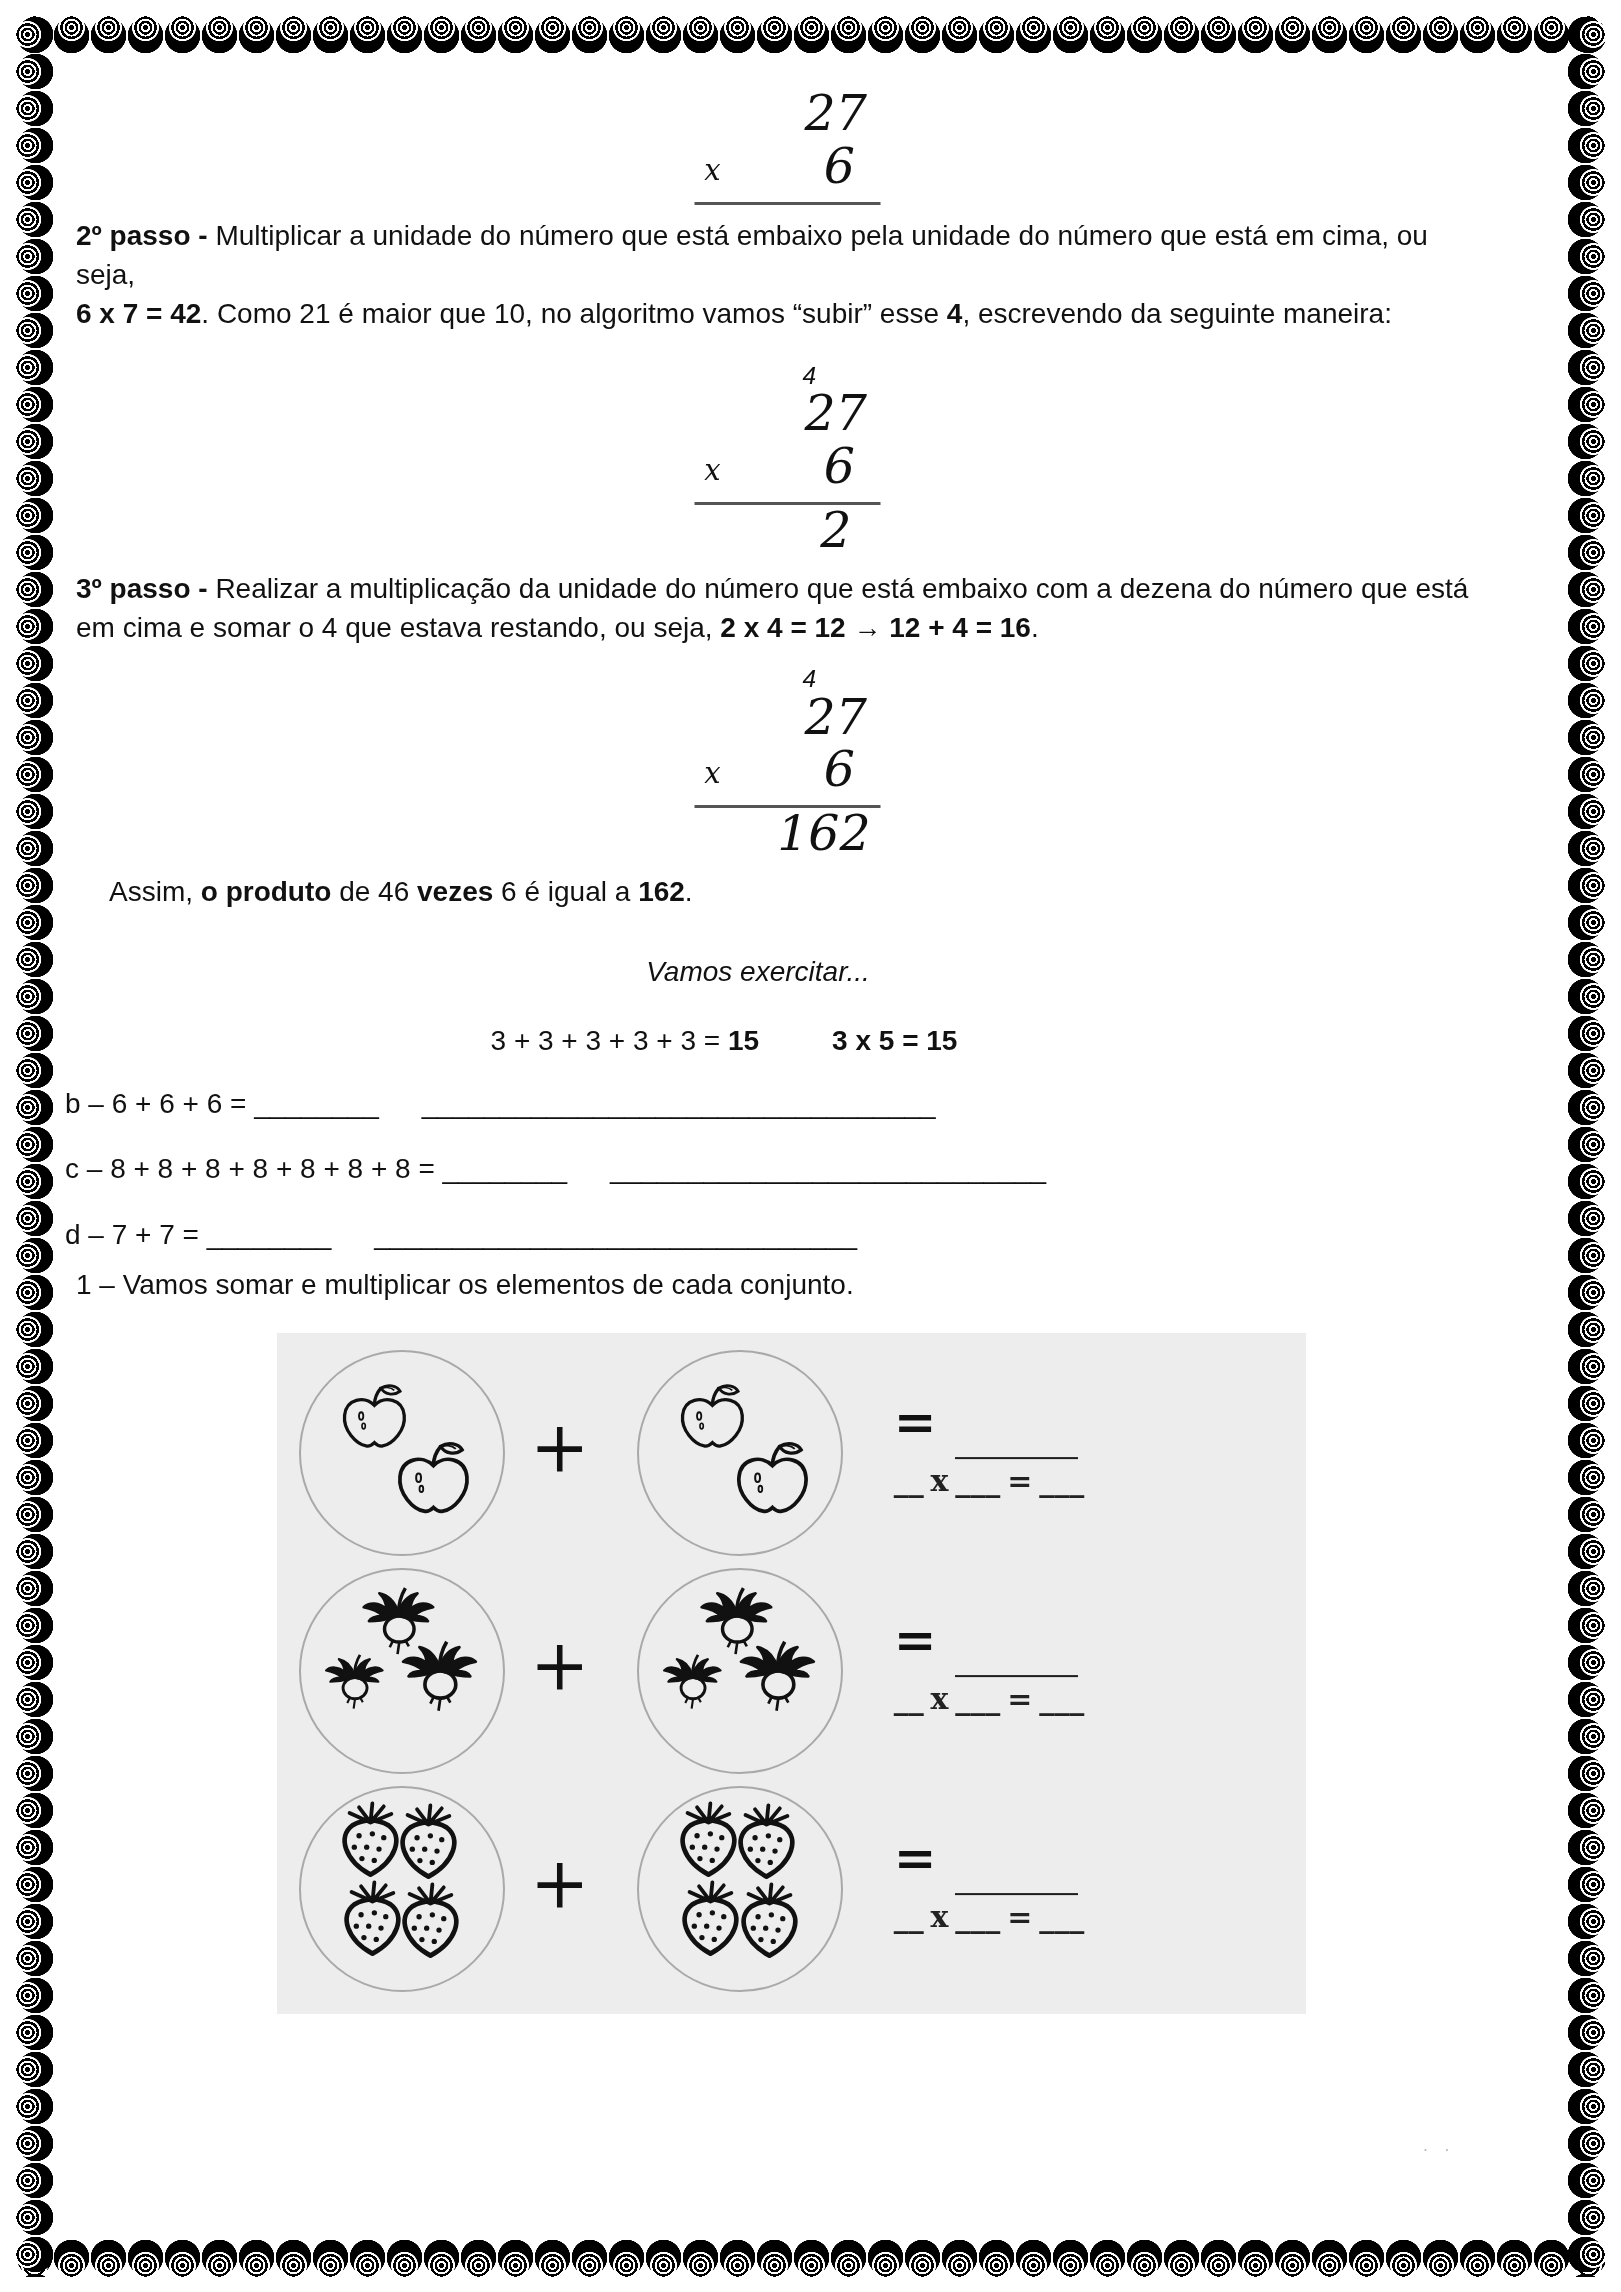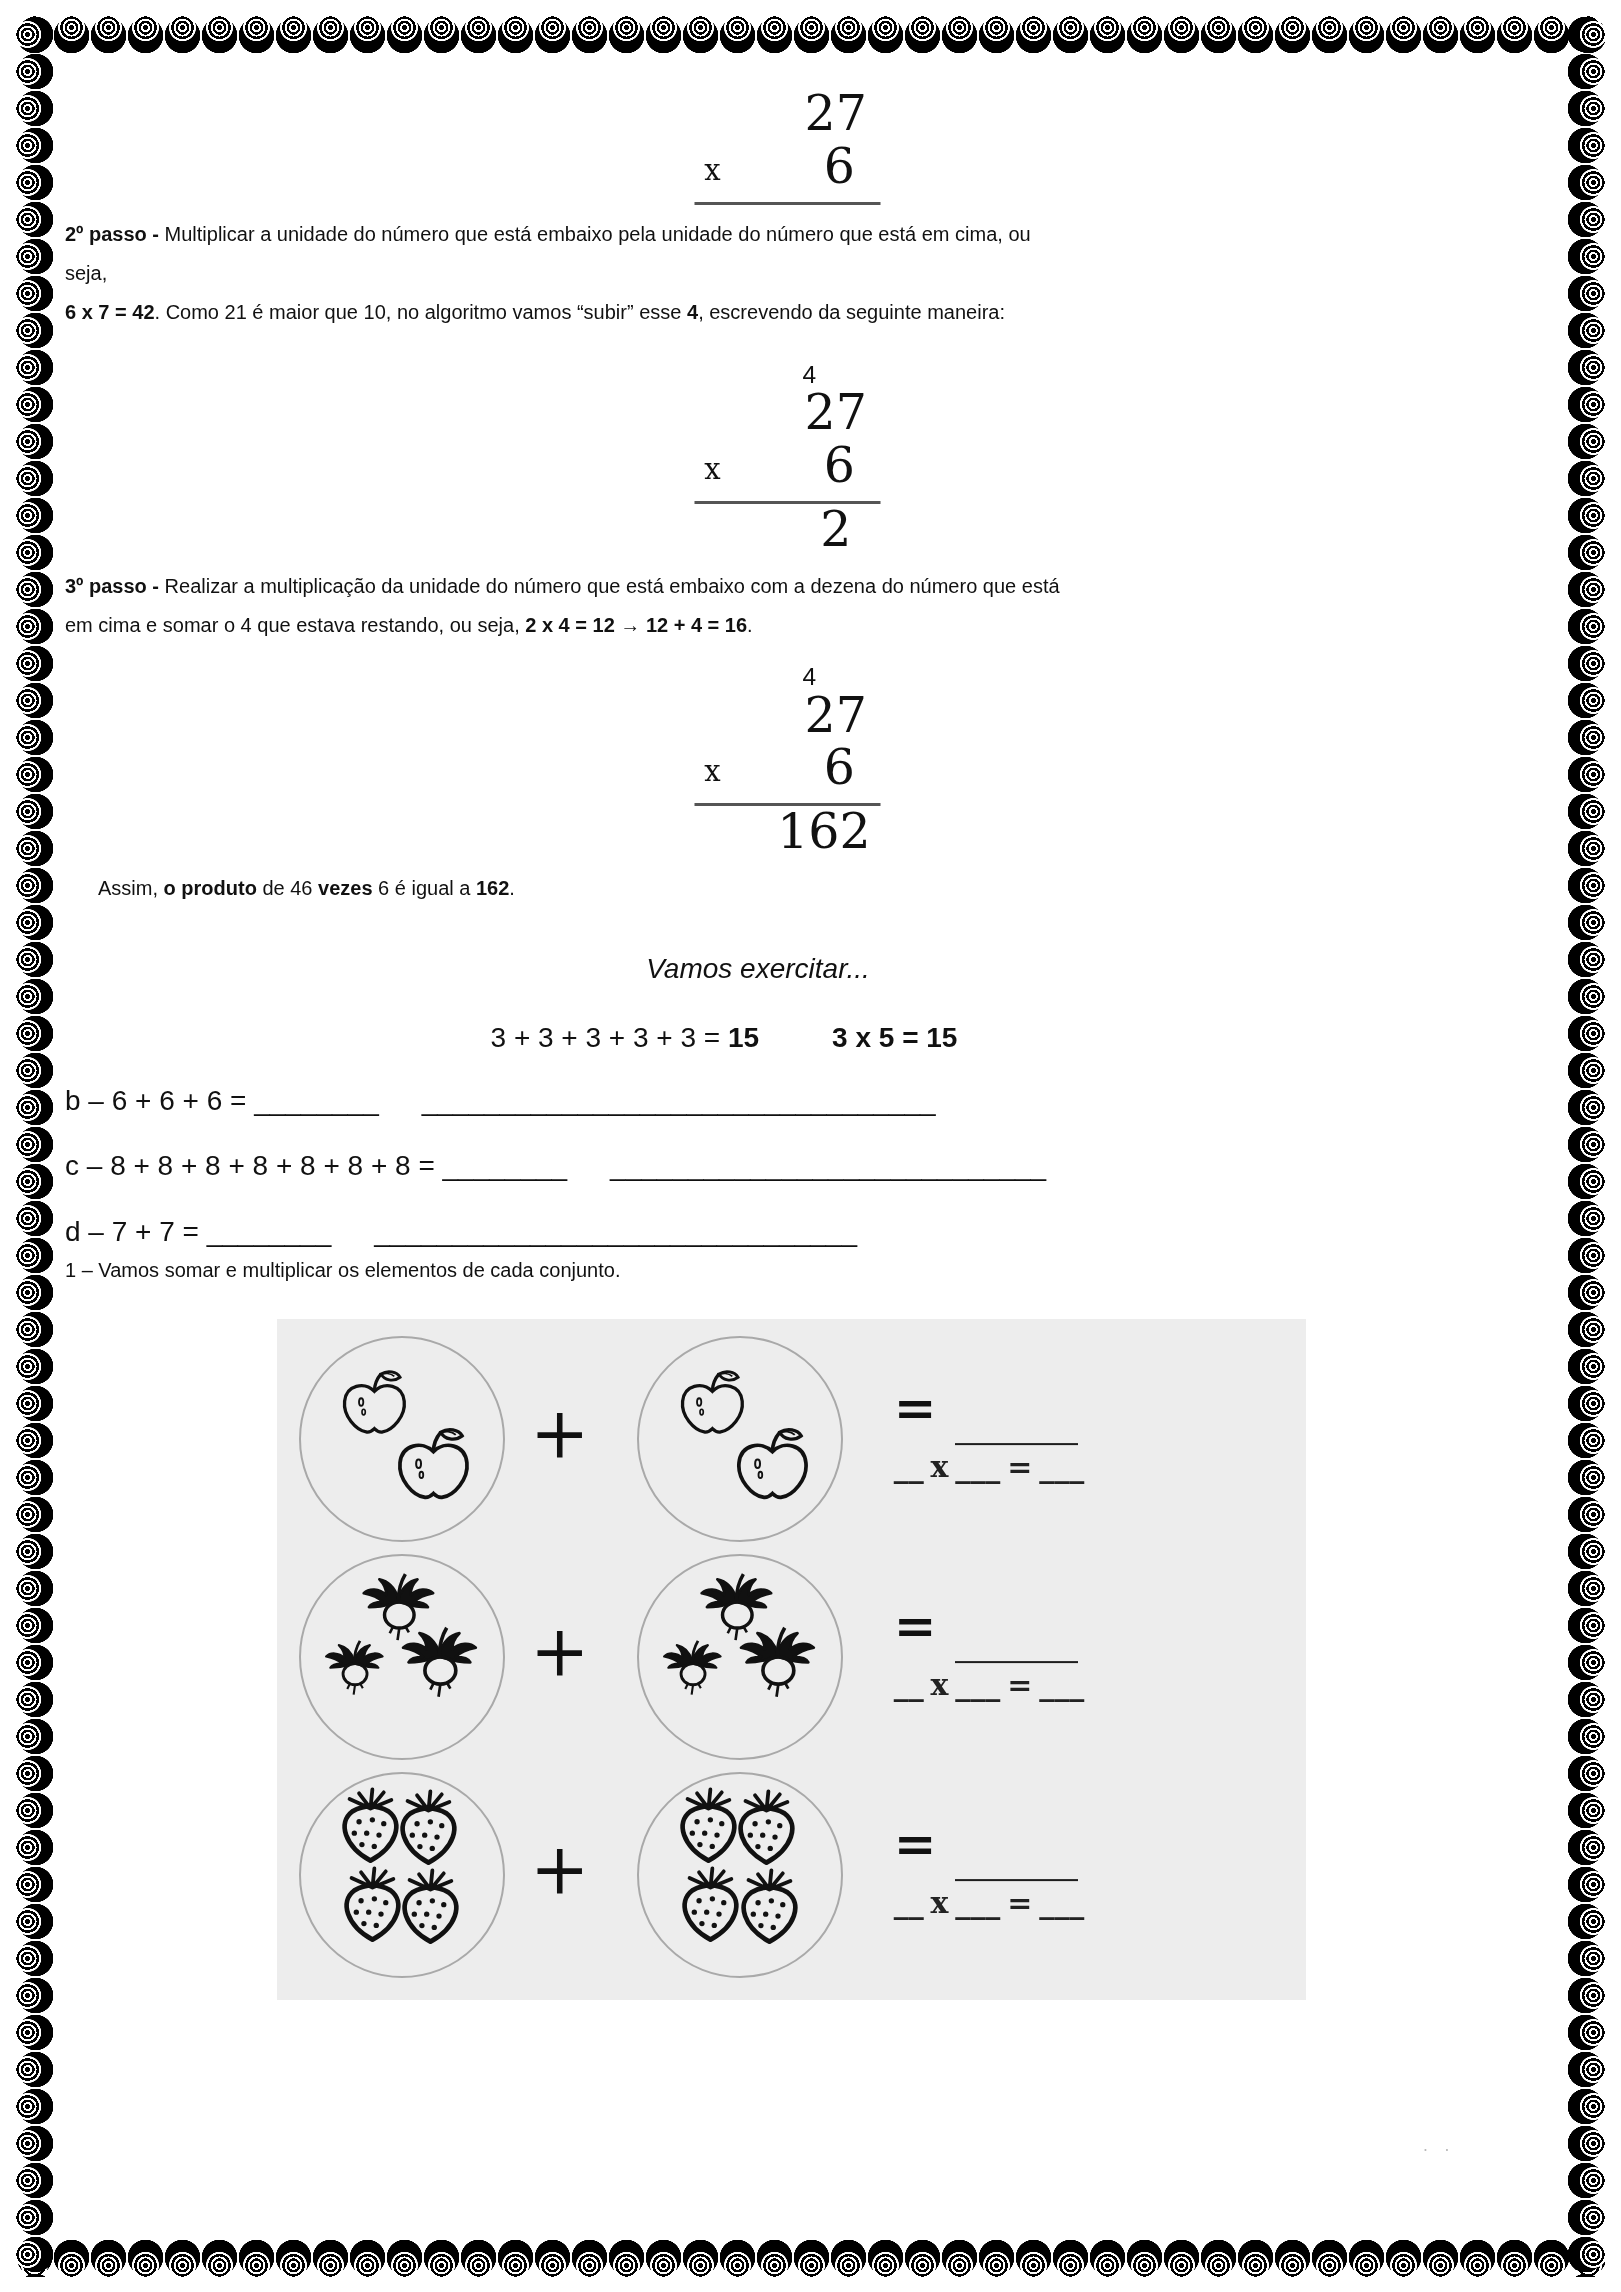--- a/index.html
+++ b/index.html
@@ -27,27 +27,27 @@
       radial-gradient(circle at 30% 50%, #000 0 2.5px, #fff 2.5px 4.4px, #000 4.4px 6.9px, #fff 6.9px 8.8px, #000 8.8px 11.3px, #fff 11.3px 13.2px, transparent 13.7px),
       radial-gradient(circle at 50% 50%, #000 0 17.6px, transparent 18px); }
   .b-right  { right:15.7px;
     background-image:
       radial-gradient(circle at 70% 50%, #000 0 2.5px, #fff 2.5px 4.4px, #000 4.4px 6.9px, #fff 6.9px 8.8px, #000 8.8px 11.3px, #fff 11.3px 13.2px, transparent 13.7px),
       radial-gradient(circle at 50% 50%, #000 0 17.6px, transparent 18px); }
 
   
   .content { position:absolute; left:65px; top:61px; width:1494px; }
 
-  p.body { font-size:20px; line-height:39px; margin:0; text-align:justify; }
+  p.body { font-size:28px; line-height:39px; margin:11px; text-align:justify; }
   b { font-weight:bold; }
 
   
   .mult {
     font-family:"DejaVu Serif", serif; font-size:49px; line-height:1.08;
-    width:186px; margin:10px auto; position:relative; transform:translateX(-24.5px);
+    width:186px; margin:0 auto; position:relative; transform:translateX(-24.5px);font-style:italic;
   }
   .mult .carry { position:absolute; top:-25.5px; left:108px; font-family:"Liberation Sans", sans-serif; font-size:24.5px; }
   .mult .top { text-align:right; padding-right:13.7px; }
   .mult .brow { display:flex; justify-content:space-between; align-items:flex-end; padding:0 25.5px 0 9.8px; }
   .mult .op { font-size:29px; padding-bottom:7.8px; }
   .mult .rule { border-top:3.9px solid #555; margin-top:7.8px; }
   .mult .result { text-align:right; padding-right:9.8px; }
   .mult.m2 .result { padding-right:29px; }
   .mult.m1 { margin-top:27.4px; }
   .mult.m2 { margin-top:55px; }

